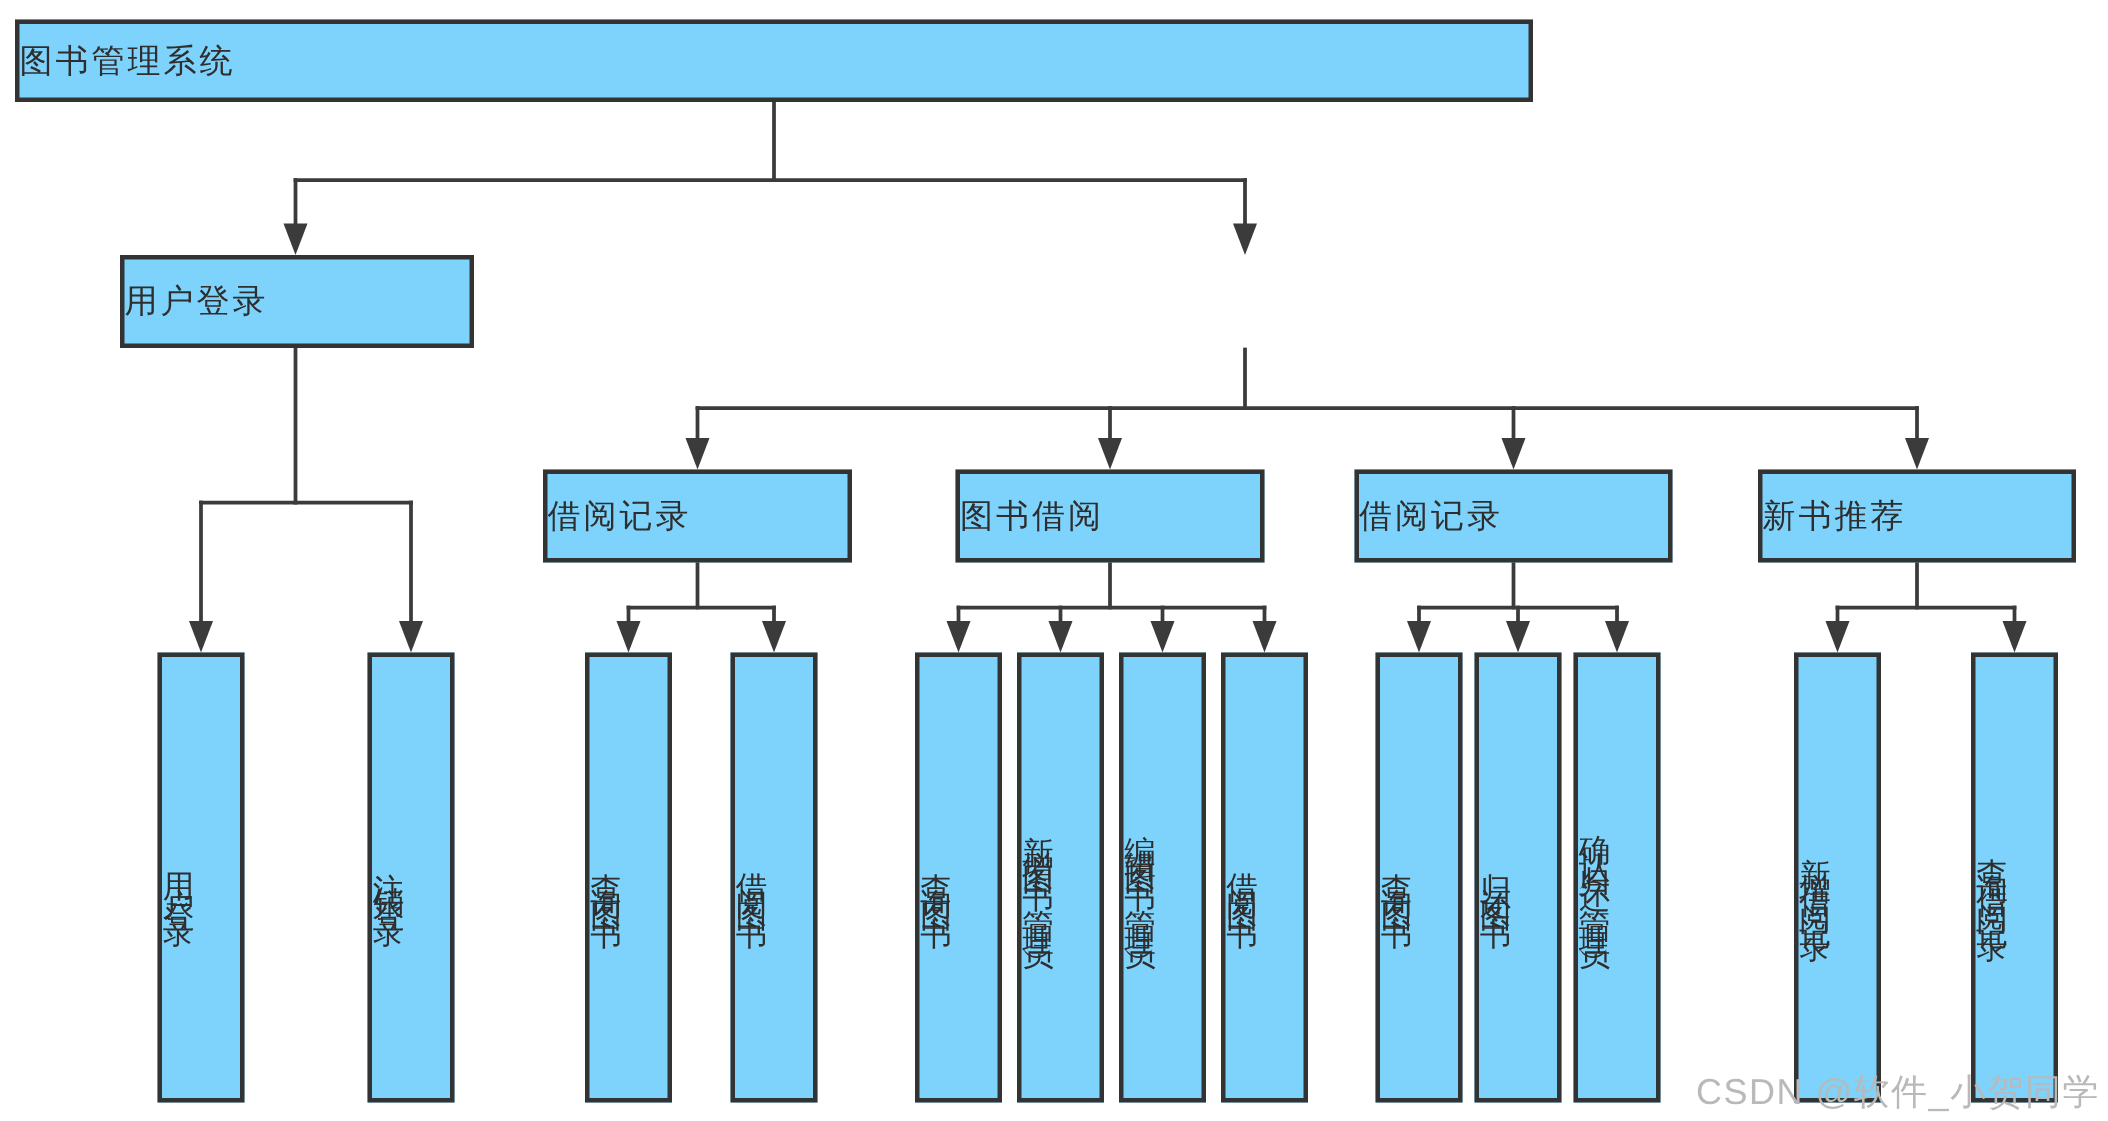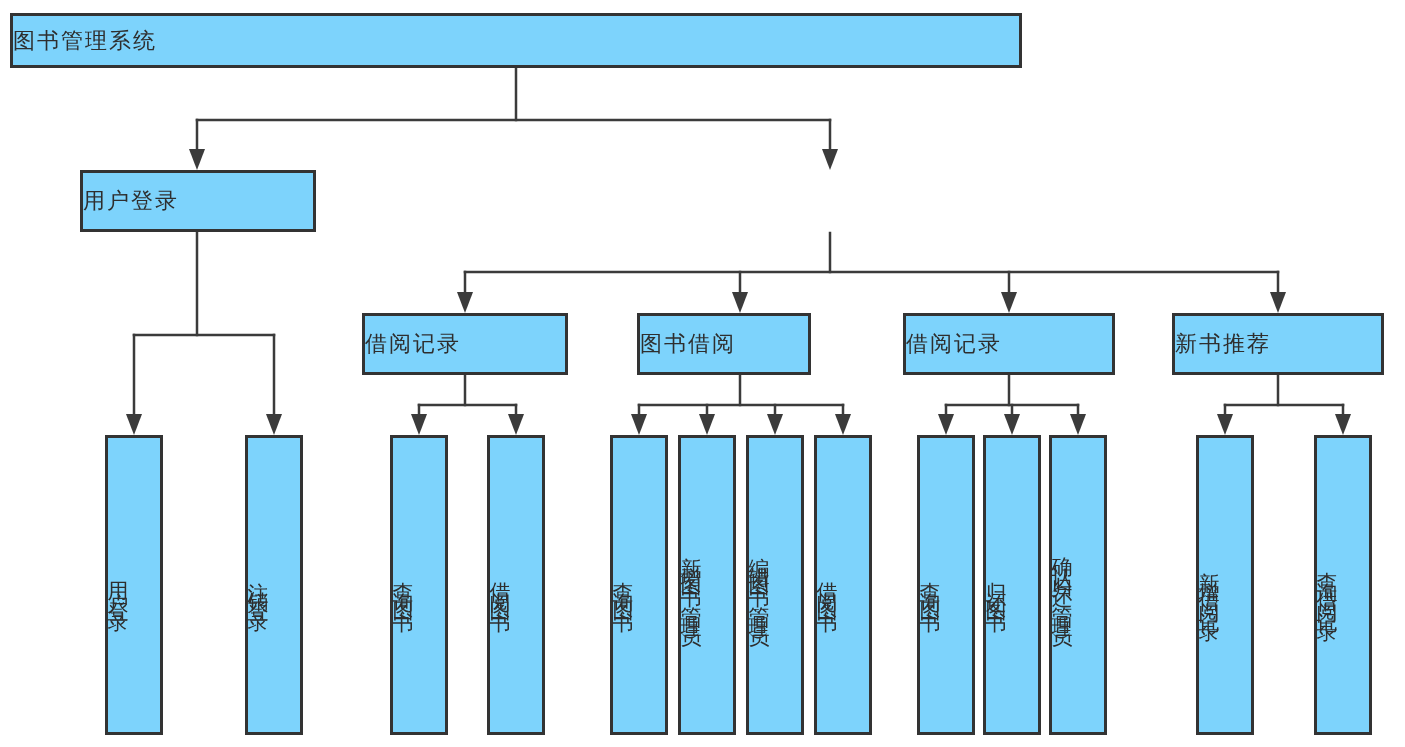--- a/index.html
+++ b/index.html
@@ -122,21 +122,21 @@
     <span>图书管理系统</span>
   </div>
 
   <div class="node" style="left:80px;top:170px;width:236px;height:62px">
     <span>用户登录</span>
   </div>
 
   <div class="node" style="left:362px;top:313px;width:206px;height:62px">
     <span>借阅记录</span>
   </div>
-  <div class="node" style="left:637px;top:313px;width:174px;height:62px">
+  <div class="node" style="left:637px;top:313px;width:206px;height:62px">
     <span>图书借阅</span>
   </div>
   <div class="node" style="left:903px;top:313px;width:212px;height:62px">
     <span>借阅记录</span>
   </div>
   <div class="node" style="left:1172px;top:313px;width:212px;height:62px">
     <span>新书推荐</span>
   </div>
 
   <div class="node v" style="left:105px;top:435px;width:58px;height:300px">
@@ -176,14 +176,15 @@
     <span>确认归还（管理员）</span>
   </div>
 
   <div class="node v" style="left:1196px;top:435px;width:58px;height:300px">
     <span>新增借阅记录</span>
   </div>
   <div class="node v" style="left:1314px;top:435px;width:58px;height:300px">
     <span>查询借阅记录</span>
   </div>
 
+  <div class="watermark">CSDN @软件_小贺同学</div>
 
 </div>
 
 </body></html>

